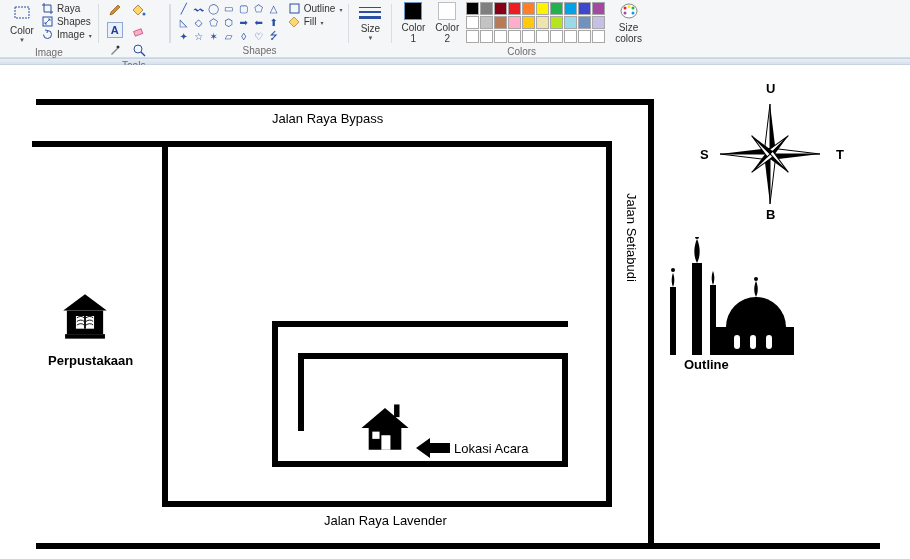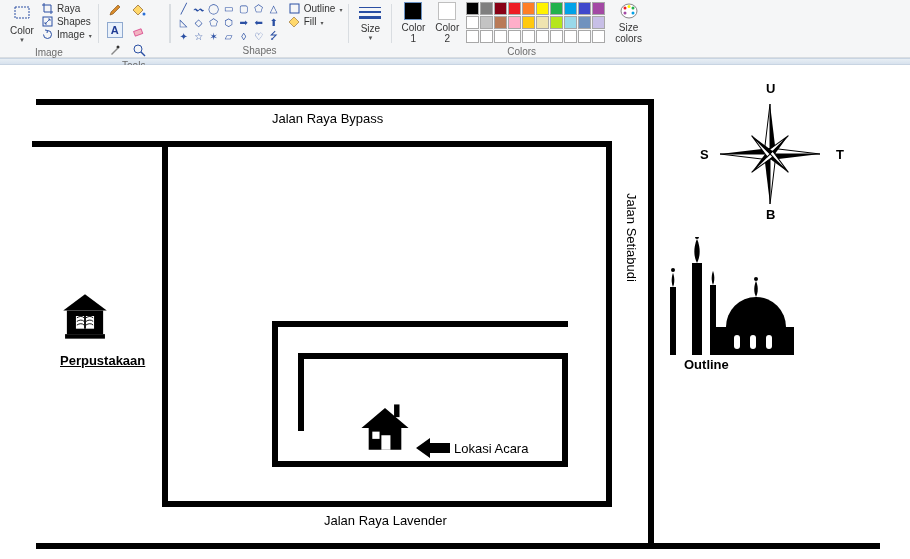--- a/index.html
+++ b/index.html
@@ -291,21 +291,21 @@
   <div class="road" style="left:272px; top:256px; width:296px; height:6px;"></div>
   <div class="road" style="left:272px; top:256px; width:6px; height:146px;"></div>
   <div class="road" style="left:272px; top:396px; width:296px; height:6px;"></div>
   <div class="road" style="left:562px; top:288px; width:6px; height:114px;"></div>
   <div class="road" style="left:298px; top:288px; width:270px; height:6px;"></div>
   <div class="road" style="left:298px; top:288px; width:6px; height:78px;"></div>
 
   <div class="txt" style="left:272px; top:46px;">Jalan Raya Bypass</div>
   <div class="txt vtxt" style="left:624px; top:128px;">Jalan Setiabudi</div>
   <div class="txt" style="left:324px; top:448px;">Jalan Raya Lavender</div>
-  <div class="txt" style="left:60px; top:288px; font-weight:600;text-decoration:underline;">Perpustakaan</div>
+  <div class="txt" style="left:48px; top:288px; font-weight:600;">Perpustakaan</div>
   <div class="txt" style="left:684px; top:292px; font-weight:600;">Outline</div>
   <div class="txt" style="left:454px; top:376px;">Lokasi Acara</div>
 
   <div class="icon-anchor" style="left:56px; top:222px;">
     <svg width="58" height="58" viewBox="0 0 64 64">
       <path d="M8 26 L32 8 L56 26 Z" fill="#000"></path>
       <rect x="12" y="26" width="40" height="26" fill="#000"></rect>
       <rect x="10" y="52" width="44" height="5" fill="#000"></rect>
       <rect x="22" y="32" width="20" height="14" fill="#fff"></rect>
       <line x1="32" y1="32" x2="32" y2="46" stroke="#000" stroke-width="2"></line>

